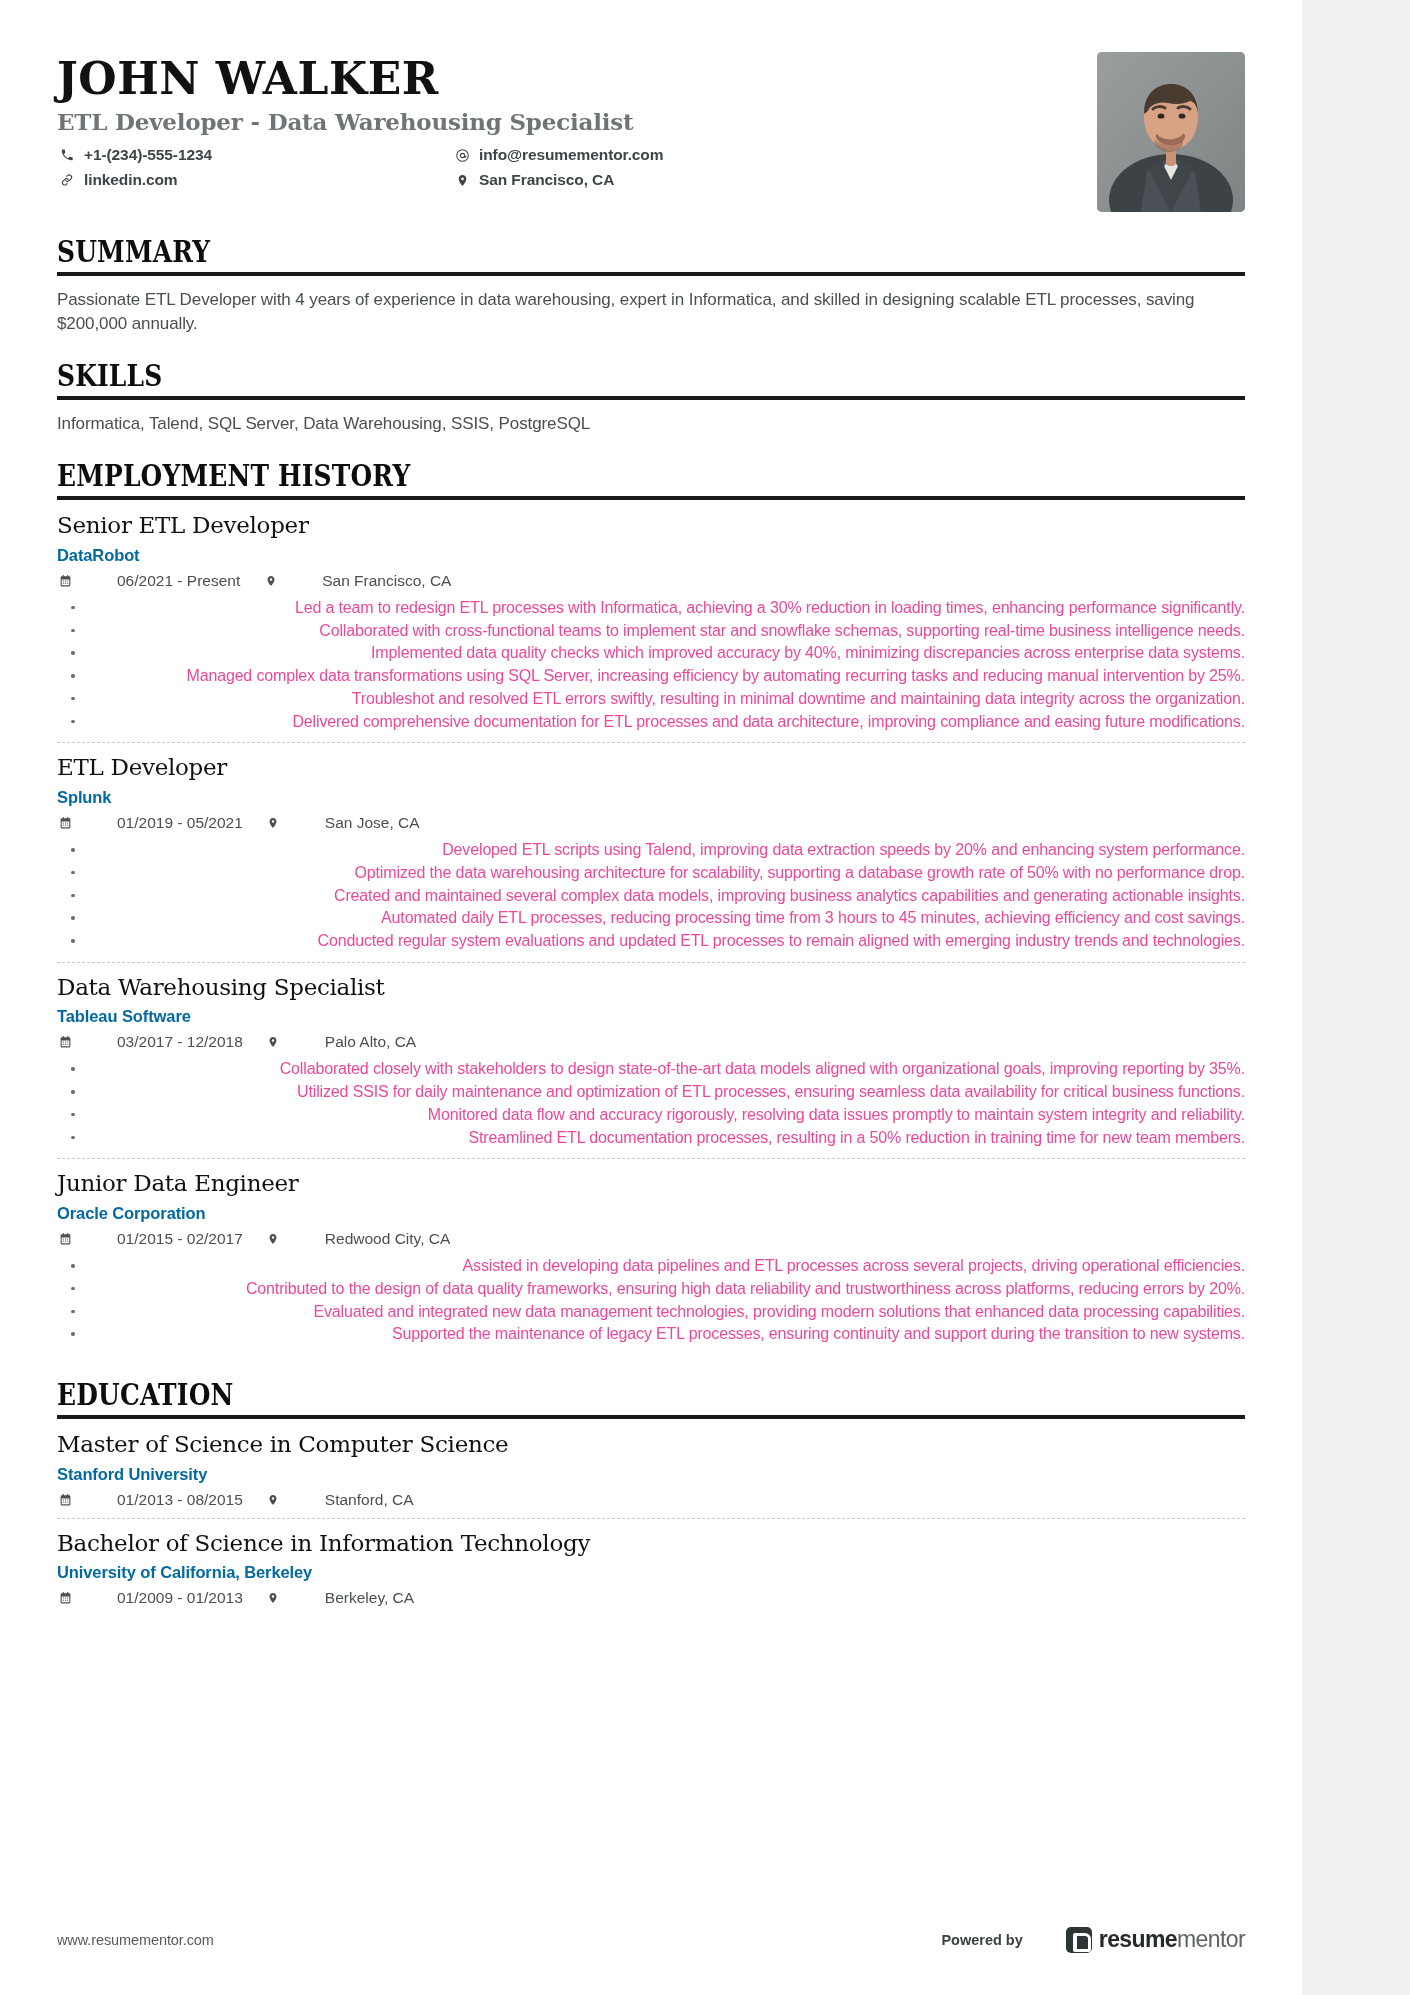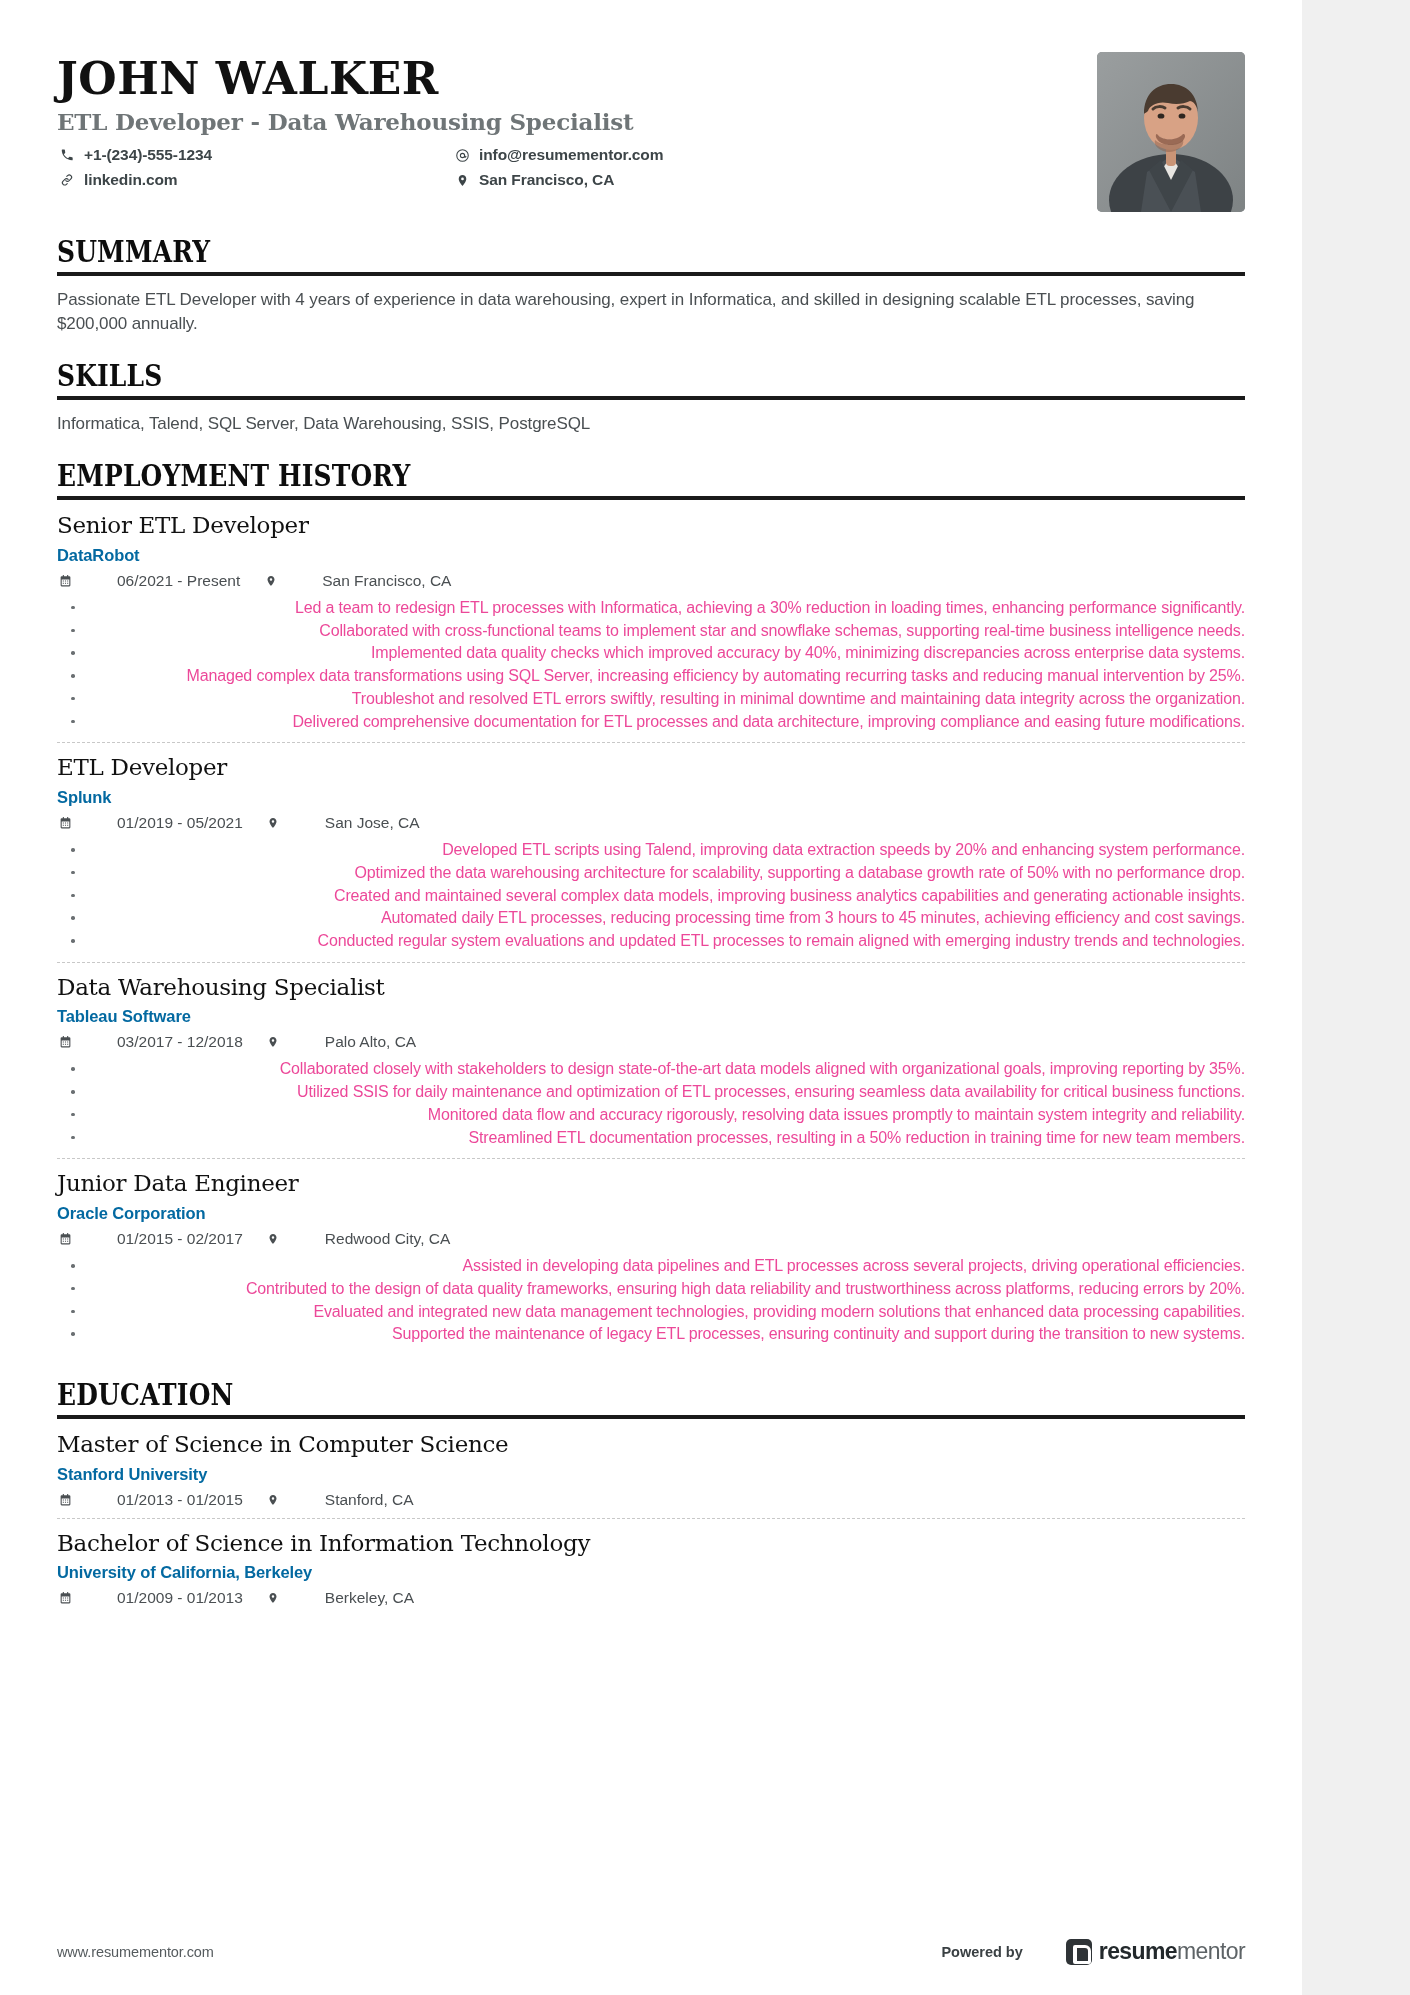--- a/index.html
+++ b/index.html
@@ -168,21 +168,21 @@
     height: 3.5px;
     border-radius: 50%;
     background: #6a6f72;
   }
 
   
   .footer {
     position: absolute;
     left: 57px;
     right: 57px;
-    bottom: 30px;
+    bottom: 42px;
     display: flex;
     justify-content: space-between;
     align-items: center;
   }
   .footer-url {
     font-size: 14.5px;
     color: #555b5e;
     letter-spacing: -0.1px;
   }
   .footer-right {
@@ -437,21 +437,21 @@
         <div class="entry">
           <div class="entry-title">Master of Science in Computer Science</div>
           <div class="entry-org">Stanford University</div>
           <div class="entry-meta">
             <span class="meta-cell">
               <span class="ci">
                 <svg width="13" height="14" viewBox="0 0 24 24" fill="currentColor">
                   <path d="M7 1v2H5a2 2 0 0 0-2 2v15a2 2 0 0 0 2 2h14a2 2 0 0 0 2-2V5a2 2 0 0 0-2-2h-2V1h-2v2H9V1H7zm12 8v11H5V9h14zM7 11v2h2v-2H7zm4 0v2h2v-2h-2zm4 0v2h2v-2h-2zM7 15v2h2v-2H7zm4 0v2h2v-2h-2zm4 0v2h2v-2h-2z"></path>
                 </svg>
               </span>
-              <span>01/2013 - 01/2015</span>
+              <span>01/2013 - 08/2015</span>
             </span>
             <span class="meta-cell">
               <span class="ci">
                 <svg width="12" height="14" viewBox="0 0 24 24" fill="currentColor">
                   <path d="M12 2C8.1 2 5 5.1 5 9c0 5.2 7 13 7 13s7-7.8 7-13c0-3.9-3.1-7-7-7zm0 9.5A2.5 2.5 0 1 1 12 6.5a2.5 2.5 0 0 1 0 5z"></path>
                 </svg>
               </span>
               <span>Stanford, CA</span>
             </span>
           </div>

